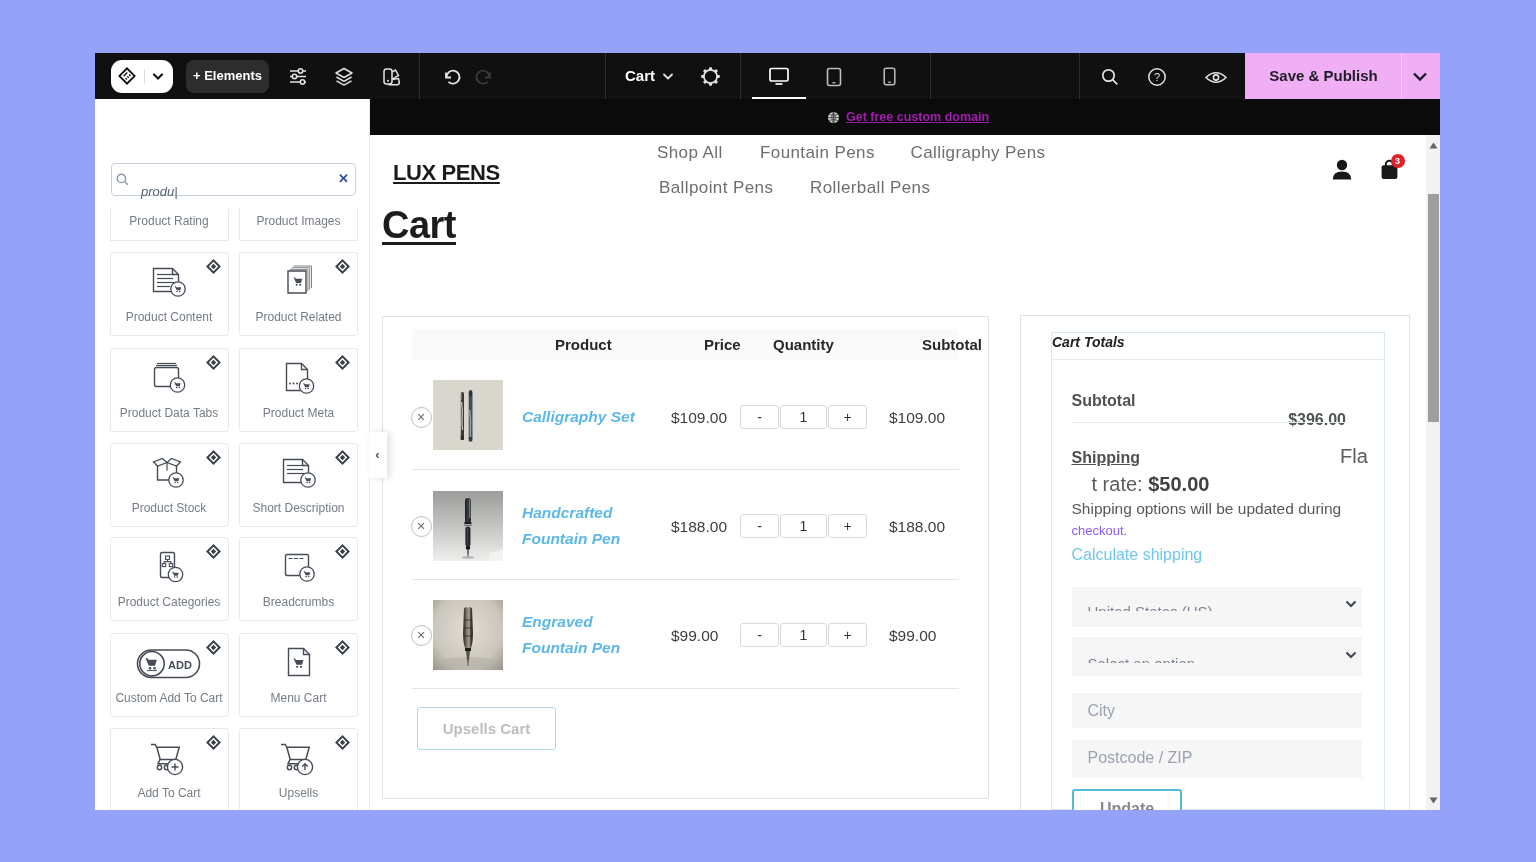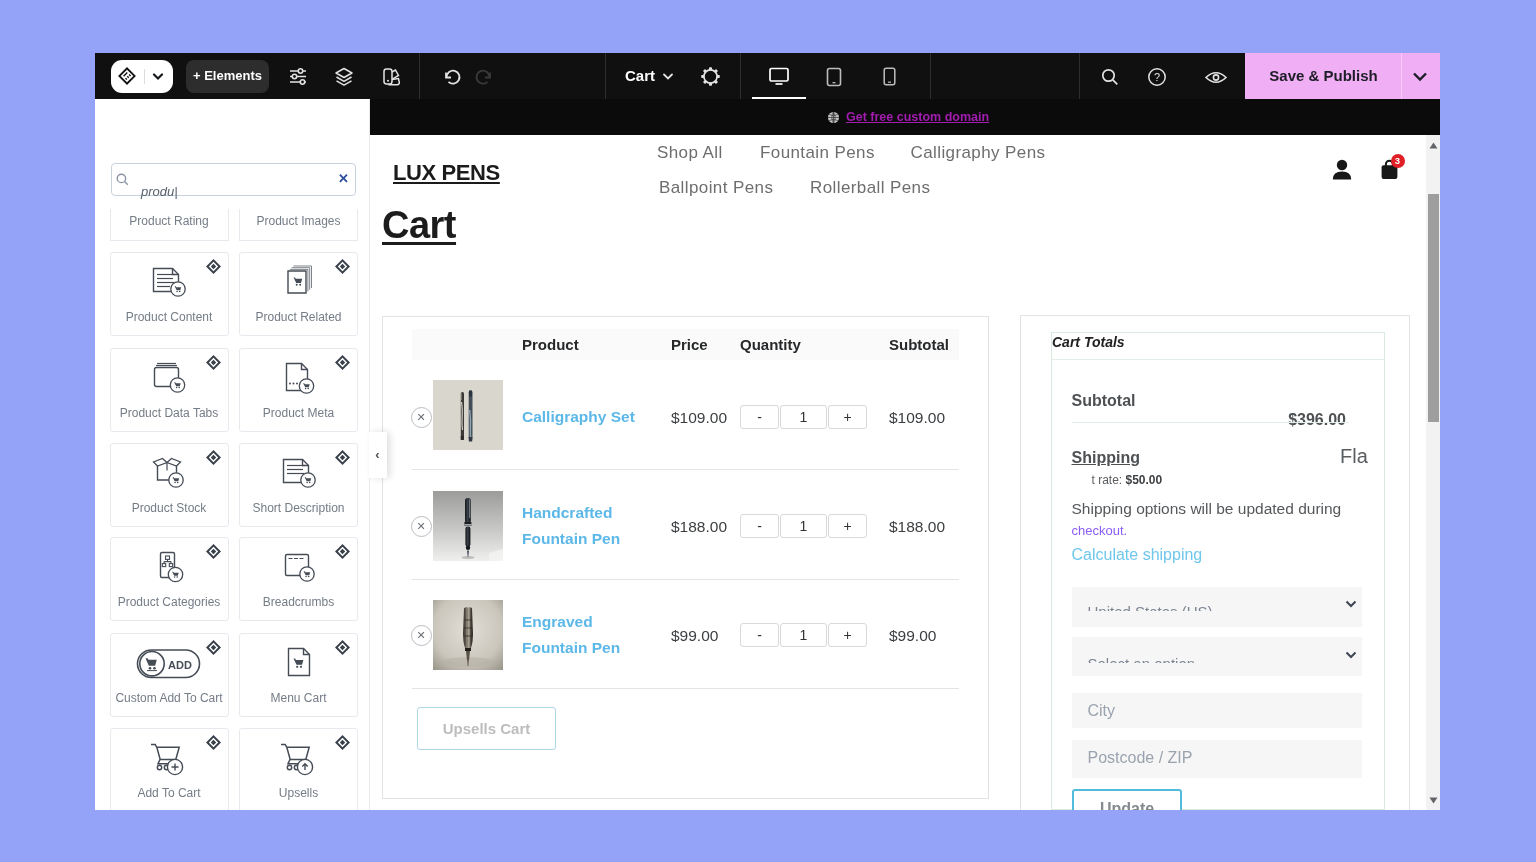--- a/index.html
+++ b/index.html
@@ -37,25 +37,25 @@
 
 .preview { position:absolute; left:274.5px; top:82px; width:1056.5px; height:675px; background:#fff; }
 .pscroll { position:absolute; left:1331px; top:82px; width:14px; height:675px; background:#F2F2F2; }
 .pthumb { position:absolute; left:1332.5px; top:141px; width:11px; height:228px; background:#9E9E9E; }
 .nav { position:absolute; font-size:17px; letter-spacing:0.4px; color:#6e6e6e; }
 .luxpens { position:absolute; left:298px; top:107px; font-size:22px; font-weight:bold; letter-spacing:-0.4px; color:#1b1b1b;text-decoration:underline; }
 .carth { position:absolute; left:287px; top:150.5px; font-size:38px; font-weight:bold; color:#1c1c1c; letter-spacing:-0.5px; text-decoration:underline; text-decoration-thickness:3px; text-underline-offset:4px; }
 
 .tablecard { position:absolute; left:286.5px; top:262.5px; width:607px; height:483.5px; border:1px solid #E2E2E2; background:#fff; }
 .thead { position:absolute; left:317px; top:276px; width:547px; height:31px; background:#FAFAFA; }
-.th { position:absolute; top:276px; height:31px; line-height:31px; font-size:15px; font-weight:bold; color:#26282A; }
+.th { position:absolute; top:276px; height:31px; line-height:31px; font-size:15px; font-weight:bold; color:#26282A;margin-left:33px; }
 .rowsep { position:absolute; left:317px; width:547px; height:1px; background:#E4E4E4; }
 .xbtn { position:absolute; width:21px; height:21px; border:1px solid #B9BDC2; border-radius:50%; color:#6A6F75; font-size:11px; text-align:center; line-height:19px; background:#fff; }
 .pimg { position:absolute; left:338px; width:70px; height:70px; }
-.pname { position:absolute; left:427px; color:#5CB8E8; font-size:15.5px; font-weight:bold; line-height:25.5px; }
+.pname { position:absolute; left:427px; color:#5CB8E8; font-size:15.5px; font-weight:bold; line-height:25.5px;font-style:italic; }
 .price { position:absolute; font-size:15.5px; color:#3B3E40; }
 .qbox { position:absolute; height:24px; border:1px solid #D9D9D9; border-radius:3px; background:#fff; text-align:center; font-size:14px; color:#333; line-height:22px; }
 .updcart { position:absolute; left:322px; top:654px; width:139px; height:43px; border:1px solid #AFD6E6; border-radius:3px; color:#BDBDBD; font-size:15px; font-weight:bold; text-align:center; line-height:41px; }
 
 .totcard { position:absolute; left:925px; top:261.5px; width:390px; height:496px; border:1px solid #E2E2E2; background:#fff; }
 .totinner { position:absolute; left:956px; top:278.5px; width:334px; height:478.5px; border:1px solid #D9EBDF; }
 .tottitle { position:absolute; left:957px; top:278.5px; height:24px; line-height:21px; font-size:14px; font-weight:bold; color:#222;font-style:italic; }
 .totsep { position:absolute; height:1px; background:#E3F0E7; }
 .trow-l { position:absolute; left:976.5px; font-size:16px; font-weight:bold; color:#4E5154; }
 .gselect { position:absolute; left:976.5px; width:290px; background:#F6F6F6; }
@@ -513,21 +513,21 @@
 
   <div class="totcard"></div>
   <div class="totinner"></div>
   <div class="tottitle">Cart Totals</div>
   <div class="totsep" style="left:956px; top:305.5px; width:334px;"></div>
   <div class="trow-l" style="top:339px;">Subtotal</div>
   <div class="trow-l" style="top:351px; left:auto; right:calc(1345px - 1251px);margin-top:7px; ">$396.00</div>
   <div class="totsep" style="left:976.5px; top:368.5px; width:277px;"></div>
   <div class="trow-l" style="top:396px;text-decoration:underline;">Shipping</div>
   <div class="abs" style="left:1245px; top:392px; font-size:20px; color:#5a5d60;">Fla</div>
-  <div class="abs" style="left:996.5px; top:420px; font-size:12px; color:#5a5d60;">t rate: <b style="color:#3f4245">$50.00</b></div>
+  <div class="abs" style="left:996.5px; top:420px; font-size:20px; color:#5a5d60;">t rate: <b style="color:#3f4245">$50.00</b></div>
   <div class="abs" style="left:976.5px; top:447px; font-size:15.5px; color:#55585b;">Shipping options will be updated during</div>
   <div class="abs" style="left:976.5px; top:470px; font-size:13px; color:#8b5cf6;">checkout.</div>
   <div class="abs" style="left:976.5px; top:493px; font-size:16px; color:#6FC7EC;">Calculate shipping</div>
   <div class="gselect" style="top:534px; height:39.5px;"></div>
   <div class="gselect" style="top:583.5px; height:39px;"></div>
   <div class="abs" style="left:992.5px; top:550px; height:8px; overflow:hidden; font-size:15px; color:#7c8594;">United States (US)</div>
   <div class="abs" style="left:992.5px; top:602px; height:8px; overflow:hidden; font-size:15px; color:#7c8594;">Select an option...</div>
   <div class="ginput" style="top:687px; height:37.5px;">Postcode / ZIP</div>
   <div class="ginput" style="top:639.5px; height:35.5px;">City</div>
   <svg class="abs" style="left:1250px; top:547px;" width="12" height="9" viewBox="0 0 12 9">

